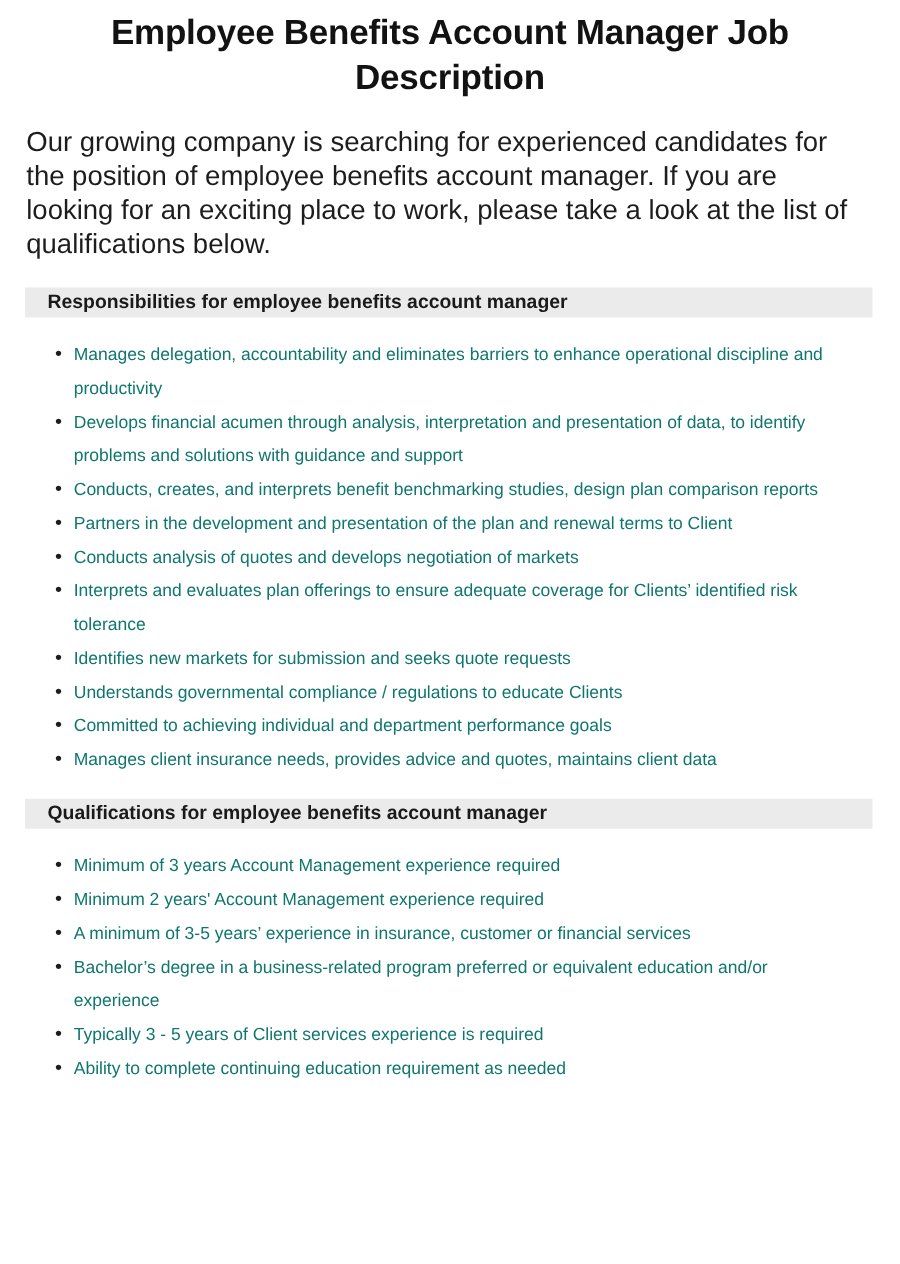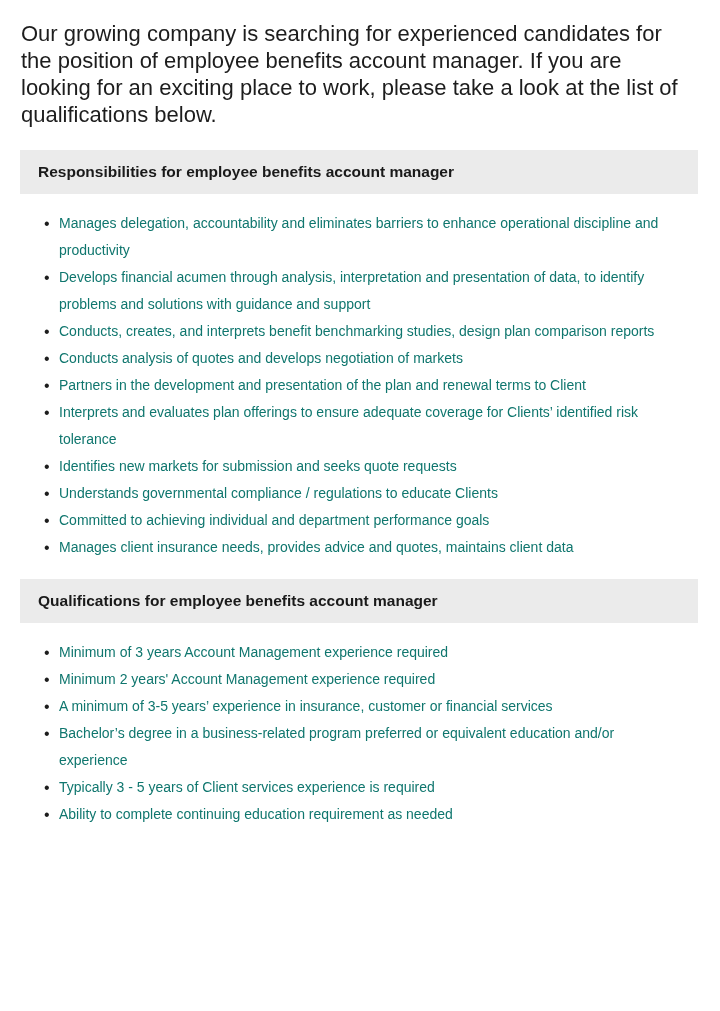--- a/index.html
+++ b/index.html
@@ -38,21 +38,21 @@
     font-size: 22px;
     line-height: 27px;
     color: #1d1d1d;
   }
   .section {
     margin-top: 22px;
   }
   .section-header {
     margin: 0 22px 0 20px;
     background: #ebebeb;
-    height: 44px;
+    height: 24px;
     display: flex;
     align-items: center;
     padding: 0 18px;
     box-sizing: border-box;
   }
   .section-header-text {
     font-size: 15.5px;
     font-weight: bold;
     color: #1a1a1a;
     line-height: 20px;
@@ -89,33 +89,34 @@
   .section-qualifications ul.bullets {
     padding-top: 16px;
     padding-right: 60px;
   }
 </style>
 </head>
 <body>
 
 <div class="page">
 
+  <h1 class="doc-title">Employee Benefits Account Manager Job Description</h1>
 
   <p class="intro">Our growing company is searching for experienced candidates for the position of employee benefits account manager. If you are looking for an exciting place to work, please take a look at the list of qualifications below.</p>
 
   <div class="section section-responsibilities">
     <div class="section-header">
       <span class="section-header-text">Responsibilities for employee benefits account manager</span>
     </div>
     <ul class="bullets">
       <li>Manages delegation, accountability and eliminates barriers to enhance operational discipline and productivity</li>
       <li>Develops financial acumen through analysis, interpretation and presentation of data, to identify problems and solutions with guidance and support</li>
       <li>Conducts, creates, and interprets benefit benchmarking studies, design plan comparison reports</li>
+      <li>Partners in the development and presentation of the plan and renewal terms to Client</li>
       <li>Conducts analysis of quotes and develops negotiation of markets</li>
-      <li>Partners in the development and presentation of the plan and renewal terms to Client</li>
       <li>Interprets and evaluates plan offerings to ensure adequate coverage for Clients’ identified risk tolerance</li>
       <li>Identifies new markets for submission and seeks quote requests</li>
       <li>Understands governmental compliance / regulations to educate Clients</li>
       <li>Committed to achieving individual and department performance goals</li>
       <li>Manages client insurance needs, provides advice and quotes, maintains client data</li>
     </ul>
   </div>
 
   <div class="section section-qualifications">
     <div class="section-header">

